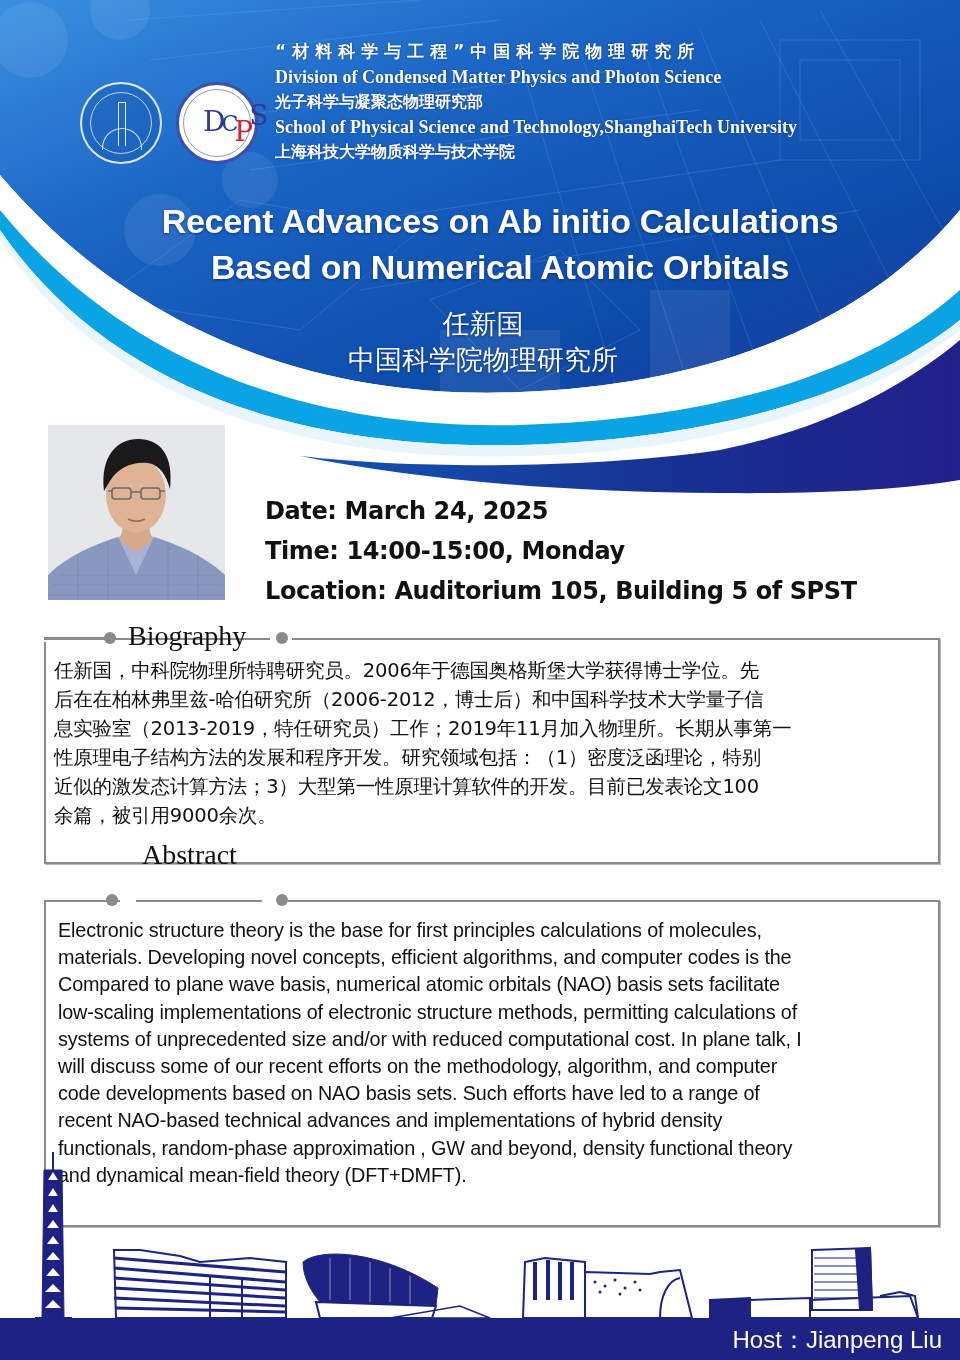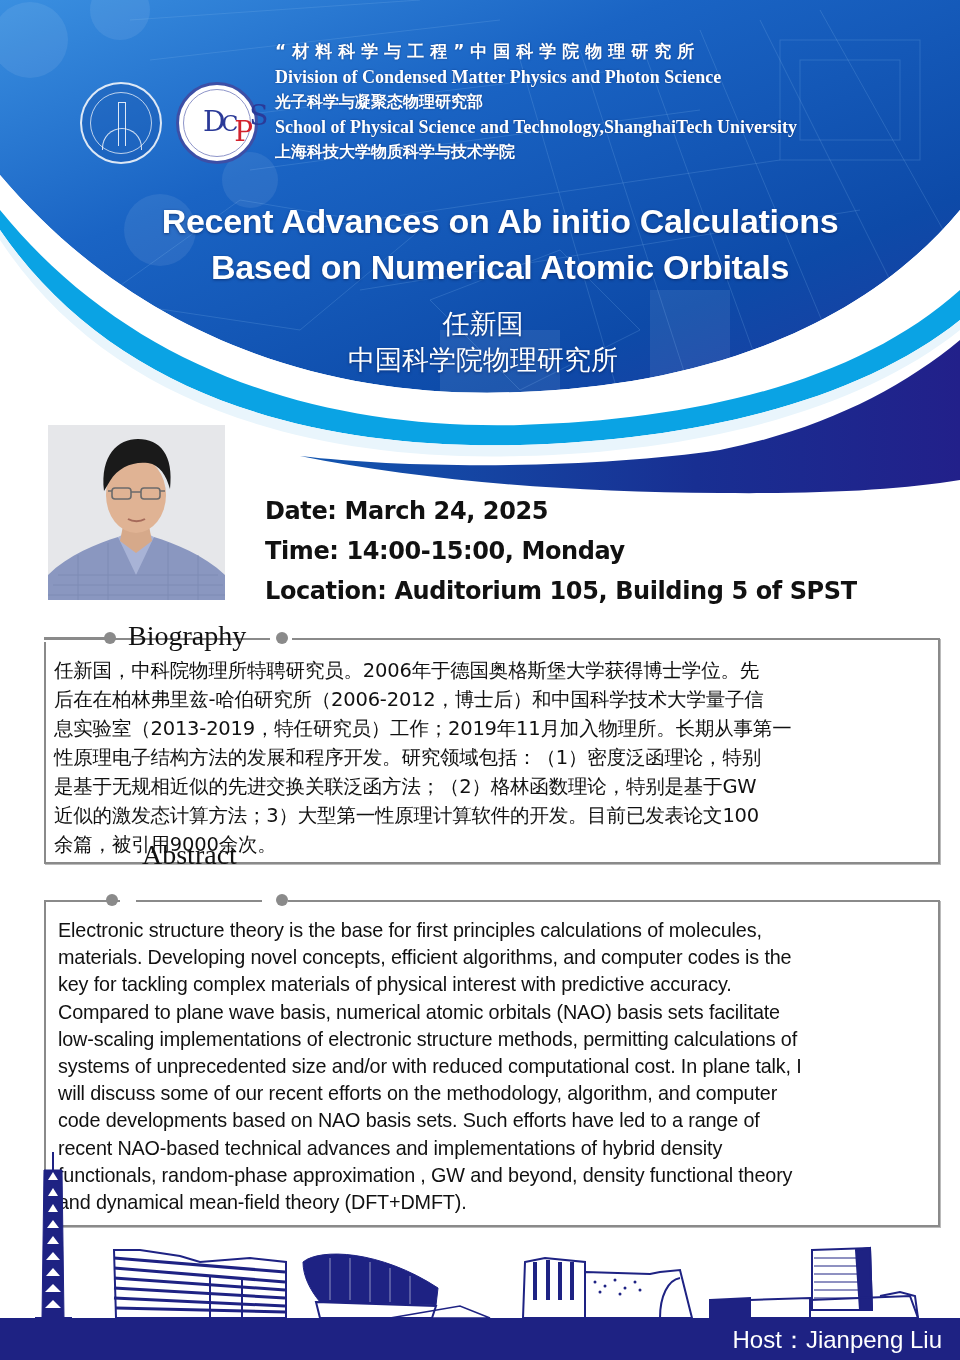--- a/index.html
+++ b/index.html
@@ -171,36 +171,34 @@
 <div class="dot" style="left:104px; top:632px;"></div>
 <div class="sec-label" style="left:126px; top:621px; background:transparent;">Biography</div>
 <div style="position:absolute; left:270px; top:630px; width:22px; height:14px; background:#fff;"></div>
 <div class="dot" style="left:276px; top:632px;"></div>
 
 <div class="bio-text">
   <div>任新国，中科院物理所特聘研究员。2006年于德国奥格斯堡大学获得博士学位。先</div>
   <div>后在在柏林弗里兹-哈伯研究所（2006-2012，博士后）和中国科学技术大学量子信</div>
   <div>息实验室（2013-2019，特任研究员）工作；2019年11月加入物理所。长期从事第一</div>
   <div>性原理电子结构方法的发展和程序开发。研究领域包括：（1）密度泛函理论，特别</div>
-  <div>是基于无规相近似的先进交换关联泛函方法；（2）格林函数理论，特别是基于GW</div>
   <div>近似的激发态计算方法；3）大型第一性原理计算软件的开发。目前已发表论文100</div>
   <div>余篇，被引用9000余次。</div>
 </div>
 
 <div class="section-box" style="top:900px; height:327px;"></div>
 <div class="dot" style="left:106px; top:894px;"></div>
 <div class="sec-label" style="left:140px; top:840px; background:transparent;">Abstract</div>
 <div style="position:absolute; left:120px; top:892px; width:16px; height:14px; background:#fff;"></div>
 <div style="position:absolute; left:262px; top:892px; width:26px; height:14px; background:#fff;"></div>
 <div class="dot" style="left:276px; top:894px;"></div>
 
 <div class="abs-text">
   <div>Electronic structure theory is the base for first principles calculations of molecules,</div>
   <div>materials. Developing novel concepts, efficient algorithms, and computer codes is the</div>
-  <div>key for tackling complex materials of physical interest with predictive accuracy.</div>
   <div>Compared to plane wave basis, numerical atomic orbitals (NAO) basis sets facilitate</div>
   <div>low-scaling implementations of electronic structure methods,  permitting calculations of</div>
   <div>systems of unprecedented size and/or with reduced computational cost. In plane talk, I</div>
   <div>will discuss some of our recent efforts on the methodology, algorithm, and computer</div>
   <div>code developments based on NAO basis sets.  Such efforts have led to a range of</div>
   <div>recent NAO-based technical advances and implementations of hybrid density</div>
   <div>functionals, random-phase approximation , GW and beyond, density functional theory</div>
   <div>and dynamical  mean-field theory (DFT+DMFT).</div>
 </div>
 

